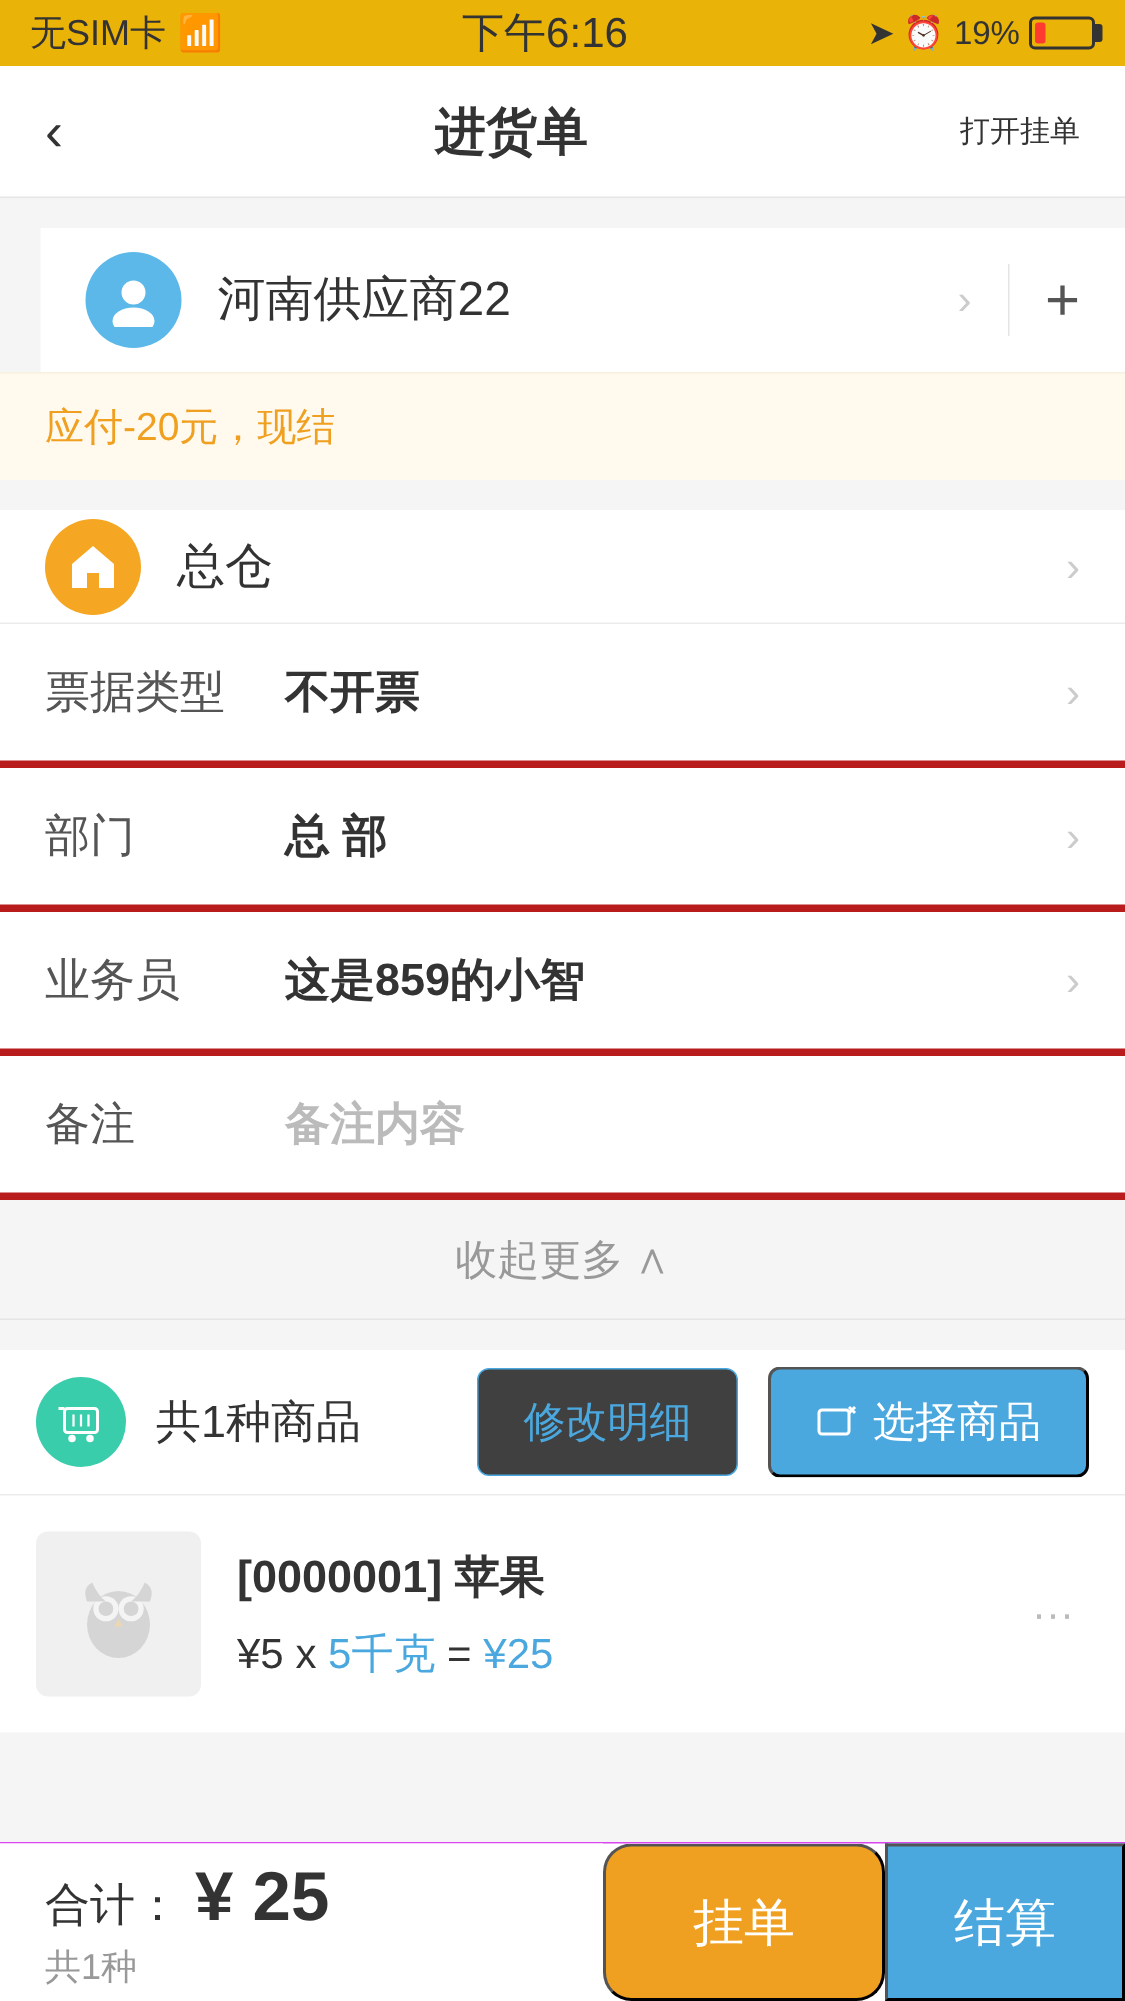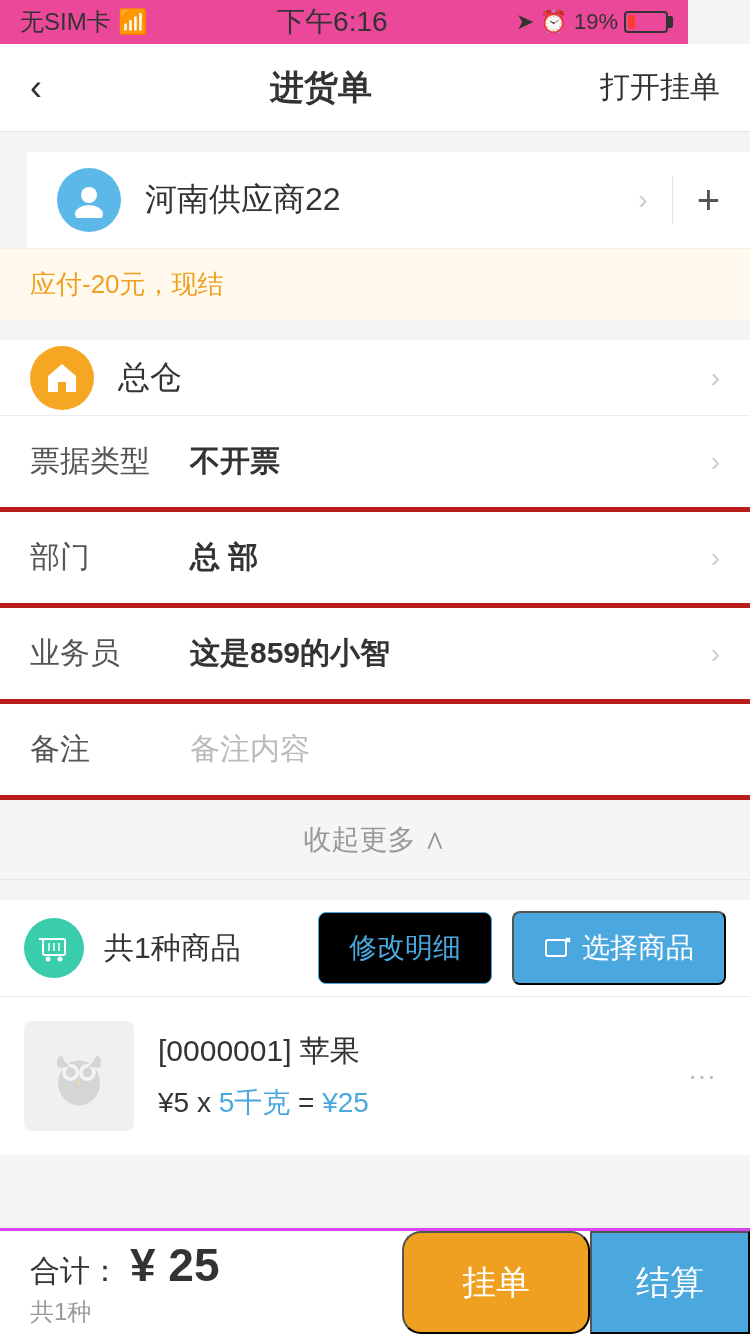--- a/index.html
+++ b/index.html
@@ -8,23 +8,23 @@
       width: 750px;
       min-height: 1334px;
       font-family: -apple-system, "PingFang SC", "Helvetica Neue", Arial, sans-serif;
       background: #f5f5f5;
       font-size: 28px;
       color: #333;
     }
 
     
     .status-bar {
-      width: 688px;
+      width: 750px;
       height: 44px;
-      background: #ec4899;
+      background: #eab308;
       display: flex;
       align-items: center;
       justify-content: space-between;
       padding: 0 20px;
       font-size: 24px;
       color: #333;
     }
     .status-left { display: flex; align-items: center; gap: 8px; }
     .status-center { font-size: 28px; font-weight: 500; }
     .status-right { display: flex; align-items: center; gap: 6px; font-size: 22px; }
@@ -40,21 +40,21 @@
       height: 88px;
       background: #fff;
       display: flex;
       align-items: center;
       justify-content: space-between;
       padding: 0 30px;
       border-bottom: 1px solid #e5e5e5;
     }
     .nav-back { font-size: 36px; color: #333; }
     .nav-title { font-size: 34px; font-weight: 600; color: #333; }
-    .nav-action { font-size: 30px; color: #333; }
+    .nav-action { font-size: 20px; color: #333; }
 
     
     .divider-block { height: 20px; background: #f5f5f5; }
 
     
     .supplier-row {
       display: flex;
       align-items: center;
       padding: 0 30px;
       height: 96px;
@@ -97,21 +97,21 @@
 
     
     .form-row {
       display: flex; align-items: center;
       padding: 0 30px; height: 96px;
       background: #fff;
       border-bottom: 5px solid #b91c1c;
     }
     .form-label { font-size: 30px; color: #555; width: 140px; flex-shrink: 0; }
     .form-value { flex: 1; font-size: 30px; color: #333; padding-left: 20px; font-weight: bold; }
-    .form-placeholder { flex: 1; font-size: 30px; color: #bbb; padding-left: 20px; }
+    .form-placeholder { flex: 1; font-size: 30px; color: #bbb; padding-left: 20px; font-weight: bold; }
 
     
     .collapse-row {
       background: #f5f5f5;
       height: 80px;
       display: flex; align-items: center; justify-content: center;
       font-size: 28px; color: #999;
       border-bottom: 1px solid #e5e5e5;
     }
 
@@ -122,21 +122,21 @@
       background: #fff;
       margin-top: 20px;
     }
     .product-cart-icon {
       width: 60px; height: 60px; border-radius: 50%; background: #3acdac;
       display: flex; align-items: center; justify-content: center;
       font-size: 28px; color: #fff; margin-right: 20px; flex-shrink: 0;
     }
     .product-count { flex: 1; font-size: 30px; color: #333; }
     .btn-modify {
-      border: 1px solid #4aa8df; color: #4aa8df; background: #000000;
+      border: 1px solid #4aa8df; color: #4aa8df; background: #404040;
       padding: 16px 30px; border-radius: 8px; font-size: 28px;
       margin-right: 20px;
     }
     .btn-select {
       background: #4aa8df; color: #fff;
       padding: 16px 30px; border-radius: 8px; font-size: 28px;
       display: flex; align-items: center; gap: 10px;
     }
 
     
@@ -144,32 +144,32 @@
       display: flex; align-items: center;
       padding: 24px 24px; background: #fff;
       border-top: 1px solid #ebebeb; min-height: 140px;
     }
     .product-thumb {
       width: 110px; height: 110px; background: #f0f0f0; border-radius: 8px;
       display: flex; align-items: center; justify-content: center;
       margin-right: 24px; flex-shrink: 0; color: #bbb; font-size: 44px;
     }
     .product-info { flex: 1; }
-    .product-name { font-size: 30px; color: #333; margin-bottom: 12px; }
+    .product-name { font-size: 30px; color: #333; margin-bottom: 12px; font-weight: bold; }
     .product-price { font-size: 28px; color: #333; }
     .price-highlight { color: #4aa8df; }
     .product-more { font-size: 28px; color: #bbb; padding: 10px; }
 
     
     .bottom-bar {
       position: fixed;
       bottom: 0; left: 0; width: 750px; height: 106px;
       display: flex; align-items: stretch;
       background: #fff;
-      border-top: 3px solid #d946ef;
+      border-top: 1px solid #d946ef;
     }
     .bottom-total {
       flex: 1; display: flex; flex-direction: column; justify-content: center;
       padding: 0 30px; background: #fff;
     }
     .total-line { display: flex; align-items: baseline; gap: 10px; }
     .total-label { font-size: 30px; color: #333; }
     .total-amount { font-size: 46px; font-weight: 600; color: #333; }
     .total-sub { font-size: 24px; color: #999; margin-top: 4px; }
     .btn-hold {

